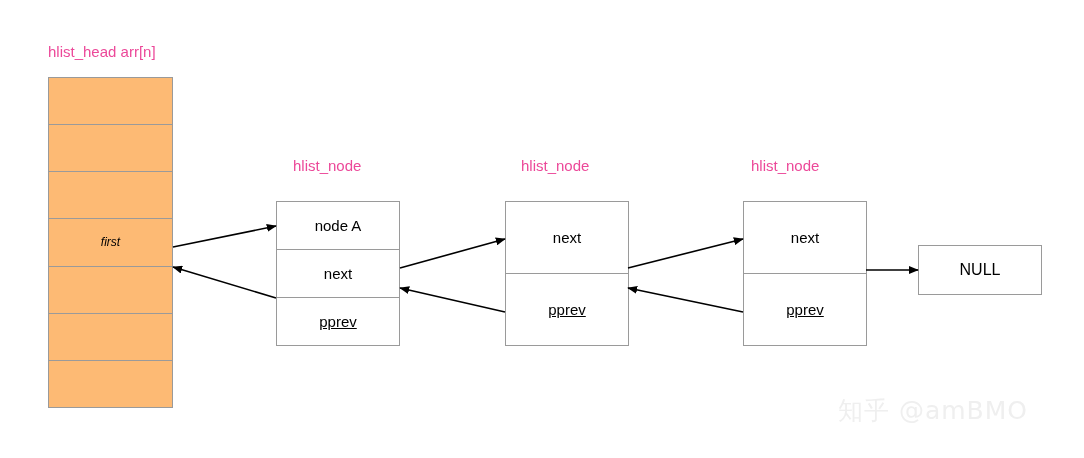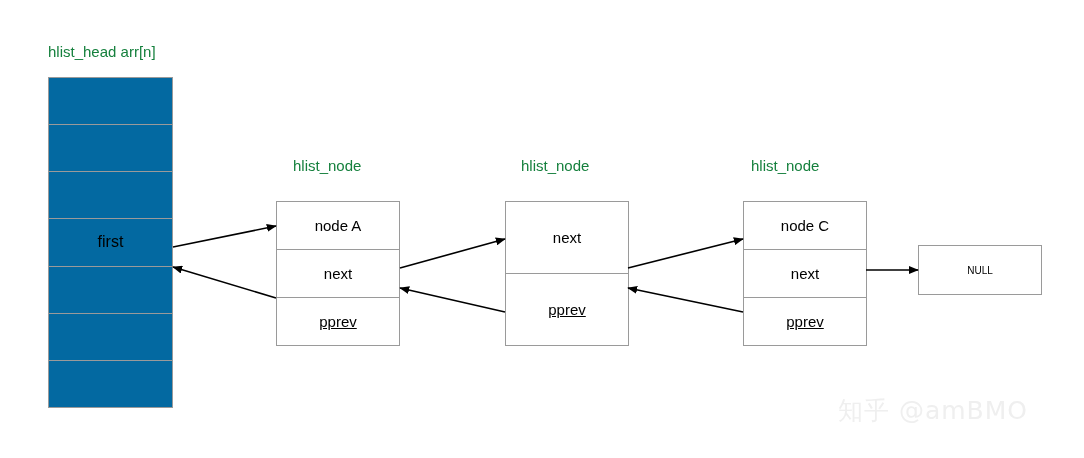--- a/index.html
+++ b/index.html
@@ -20,21 +20,21 @@
     left: 0; top: 0;
     width: 1084px;
     height: 458px;
   }
 
   
   .label {
     position: absolute;
     font-size: 15px;
     line-height: 18px;
-    color: #15803d;
+    color: #ec4899;
     white-space: nowrap;
   }
   #arr-title { left: 48px; top: 43px; }
   #nodeA-title { left: 293px; top: 157px; }
   #nodeB-title { left: 521px; top: 157px; }
   #nodeC-title { left: 751px; top: 157px; }
 
   
   #array {
     position: absolute;
@@ -47,22 +47,23 @@
     display: flex;
     flex-direction: column;
   }
   .arr-cell {
     flex: 1 1 0;
     box-sizing: border-box;
     border-bottom: 1px solid #9a9a9a;
     display: flex;
     align-items: center;
     justify-content: center;
-    font-size: 16px;
-    background: #0369a1;
+    font-size: 12px;
+    background: #fdba74;
+    font-style: italic;
   }
   .arr-cell:last-child { border-bottom: none; }
 
   
   .node-box {
     position: absolute;
     width: 124px;
     height: 145px;
     box-sizing: border-box;
     border: 1px solid #9a9a9a;
@@ -91,21 +92,21 @@
     left: 918px;
     top: 245px;
     width: 124px;
     height: 50px;
     box-sizing: border-box;
     border: 1px solid #9a9a9a;
     background: #ffffff;
     display: flex;
     align-items: center;
     justify-content: center;
-    font-size: 10px;
+    font-size: 16px;
   }
 
   
   #arrows {
     position: absolute;
     left: 0; top: 0;
     width: 1084px;
     height: 458px;
     pointer-events: none;
   }
@@ -147,21 +148,20 @@
   </div>
 
   <div class="label" id="nodeB-title">hlist_node</div>
   <div class="node-box" id="nodeB">
     <div class="node-row">next</div>
     <div class="node-row">pprev</div>
   </div>
 
   <div class="label" id="nodeC-title">hlist_node</div>
   <div class="node-box" id="nodeC">
-    <div class="node-row">node C</div>
     <div class="node-row">next</div>
     <div class="node-row">pprev</div>
   </div>
 
   <div id="null-box">NULL</div>
 
   <svg id="arrows" viewBox="0 0 1084 458" width="1084" height="458">
     <defs>
       <marker id="ah" markerWidth="10" markerHeight="8" refX="9.2" refY="4" orient="auto" markerUnits="userSpaceOnUse">
         <path d="M0,0 L10,4 L0,8 z" fill="#000000"></path>

